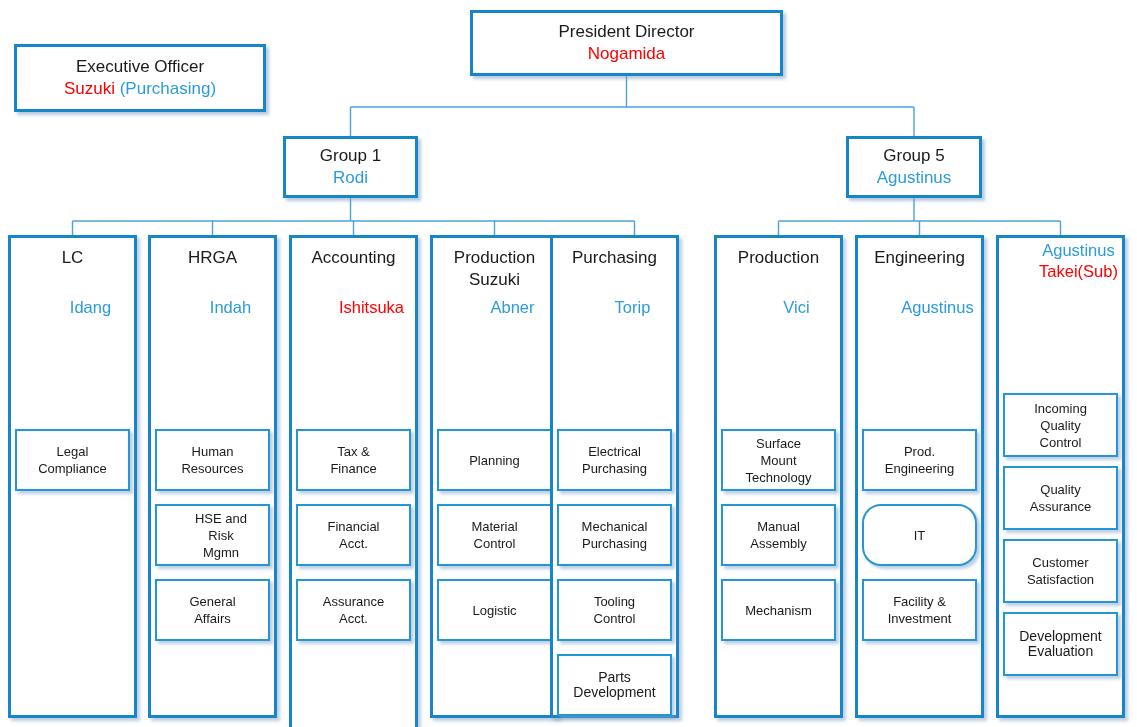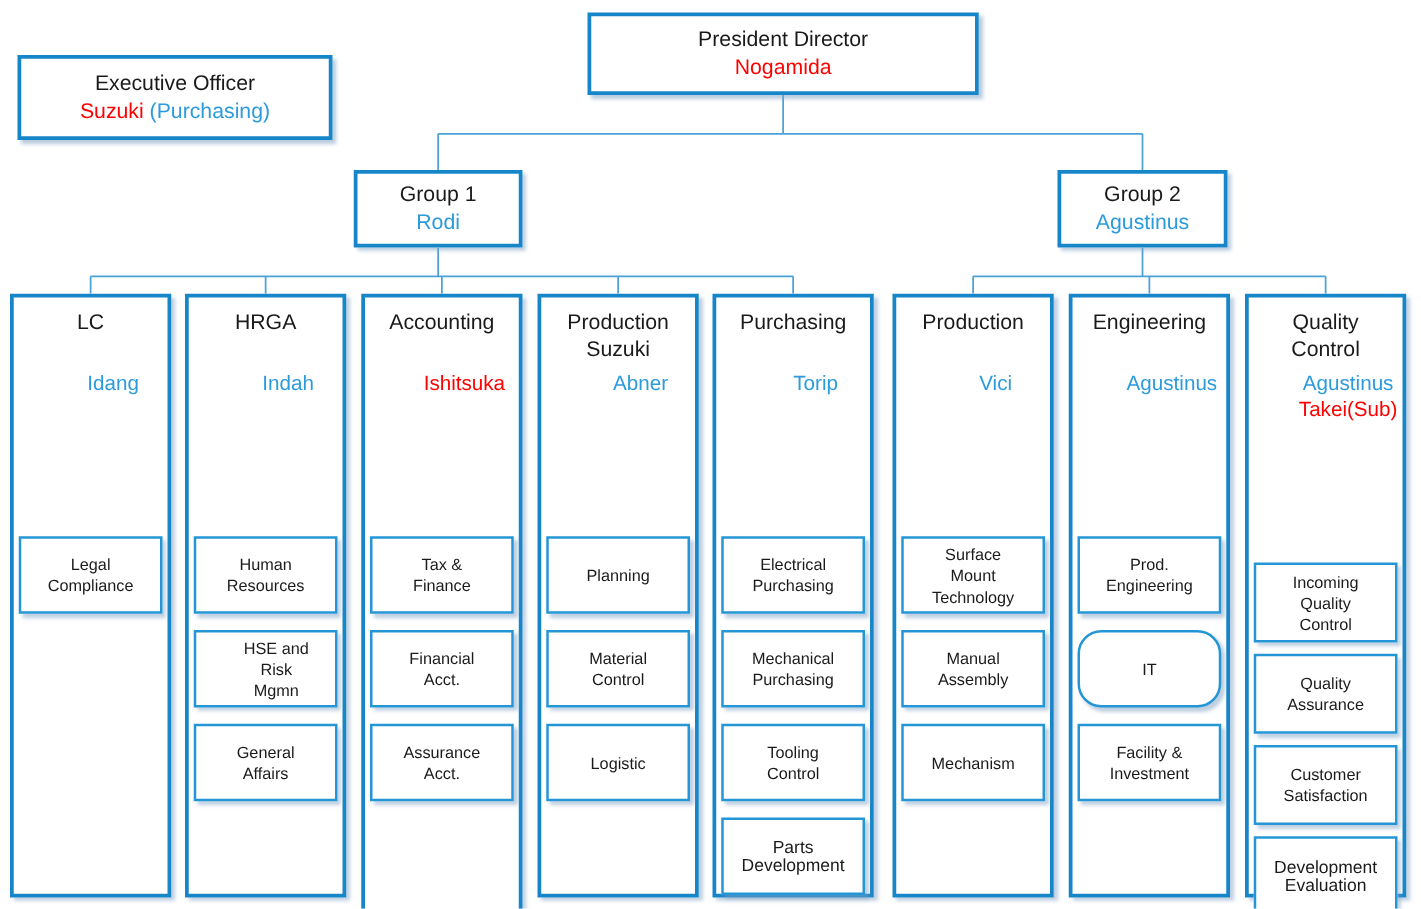--- a/index.html
+++ b/index.html
@@ -66,21 +66,21 @@
       <span class="name-red">Suzuki</span><span class="name-blue"> (Purchasing)</span>
     </div>
   </div>
 
   <div class="box topbox" style="left:283px;top:136px;width:135px;height:62px;">
     <div>Group 1</div>
     <div class="name-blue">Rodi</div>
   </div>
 
   <div class="box topbox" style="left:846px;top:136px;width:136px;height:62px;">
-    <div>Group 2</div>
+    <div>Group 5</div>
     <div class="name-blue">Agustinus</div>
   </div>
 
   <div id="columns">
       <div class="column" style="left: 8px; top: 235px; width: 129px; height: 483px;">
         <div class="col-title">LC</div>
         <div class="col-names">
           <div class="name-blue">Idang</div>
         </div>
         <div class="subs">
@@ -133,21 +133,21 @@
             <span>Planning</span>
           </div>
           <div class="sub" style="top: 186px; height: 62px;">
             <span>Material Control</span>
           </div>
           <div class="sub" style="top: 261px; height: 62px;">
             <span>Logistic</span>
           </div>
         </div>
       </div>
-      <div class="column" style="left: 570px; top: 235px; width: 129px; height: 483px;">
+      <div class="column" style="left: 550px; top: 235px; width: 129px; height: 483px;">
         <div class="col-title">Purchasing</div>
         <div class="col-names">
           <div class="name-blue">Torip</div>
         </div>
         <div class="subs">
           <div class="sub" style="top: 111px; height: 62px;">
             <span>Electrical Purchasing</span>
           </div>
           <div class="sub" style="top: 186px; height: 62px;">
             <span>Mechanical Purchasing</span>
@@ -188,21 +188,20 @@
           </div>
           <div class="sub" style="top: 186px; height: 62px; border-radius: 19px;">
             <span>IT</span>
           </div>
           <div class="sub" style="top: 261px; height: 62px;">
             <span>Facility &amp; Investment</span>
           </div>
         </div>
       </div>
       <div class="column" style="left: 996px; top: 235px; width: 129px; height: 483px;">
-        <div class="col-title">Quality Control</div>
         <div class="col-names">
           <div class="name-blue">Agustinus</div>
           <div class="name-red">Takei(Sub)</div>
         </div>
         <div class="subs">
           <div class="sub" style="top: 111px; height: 64px;">
             <span>Incoming Quality Control</span>
           </div>
           <div class="sub" style="top: 184px; height: 64px;">
             <span>Quality Assurance</span>

